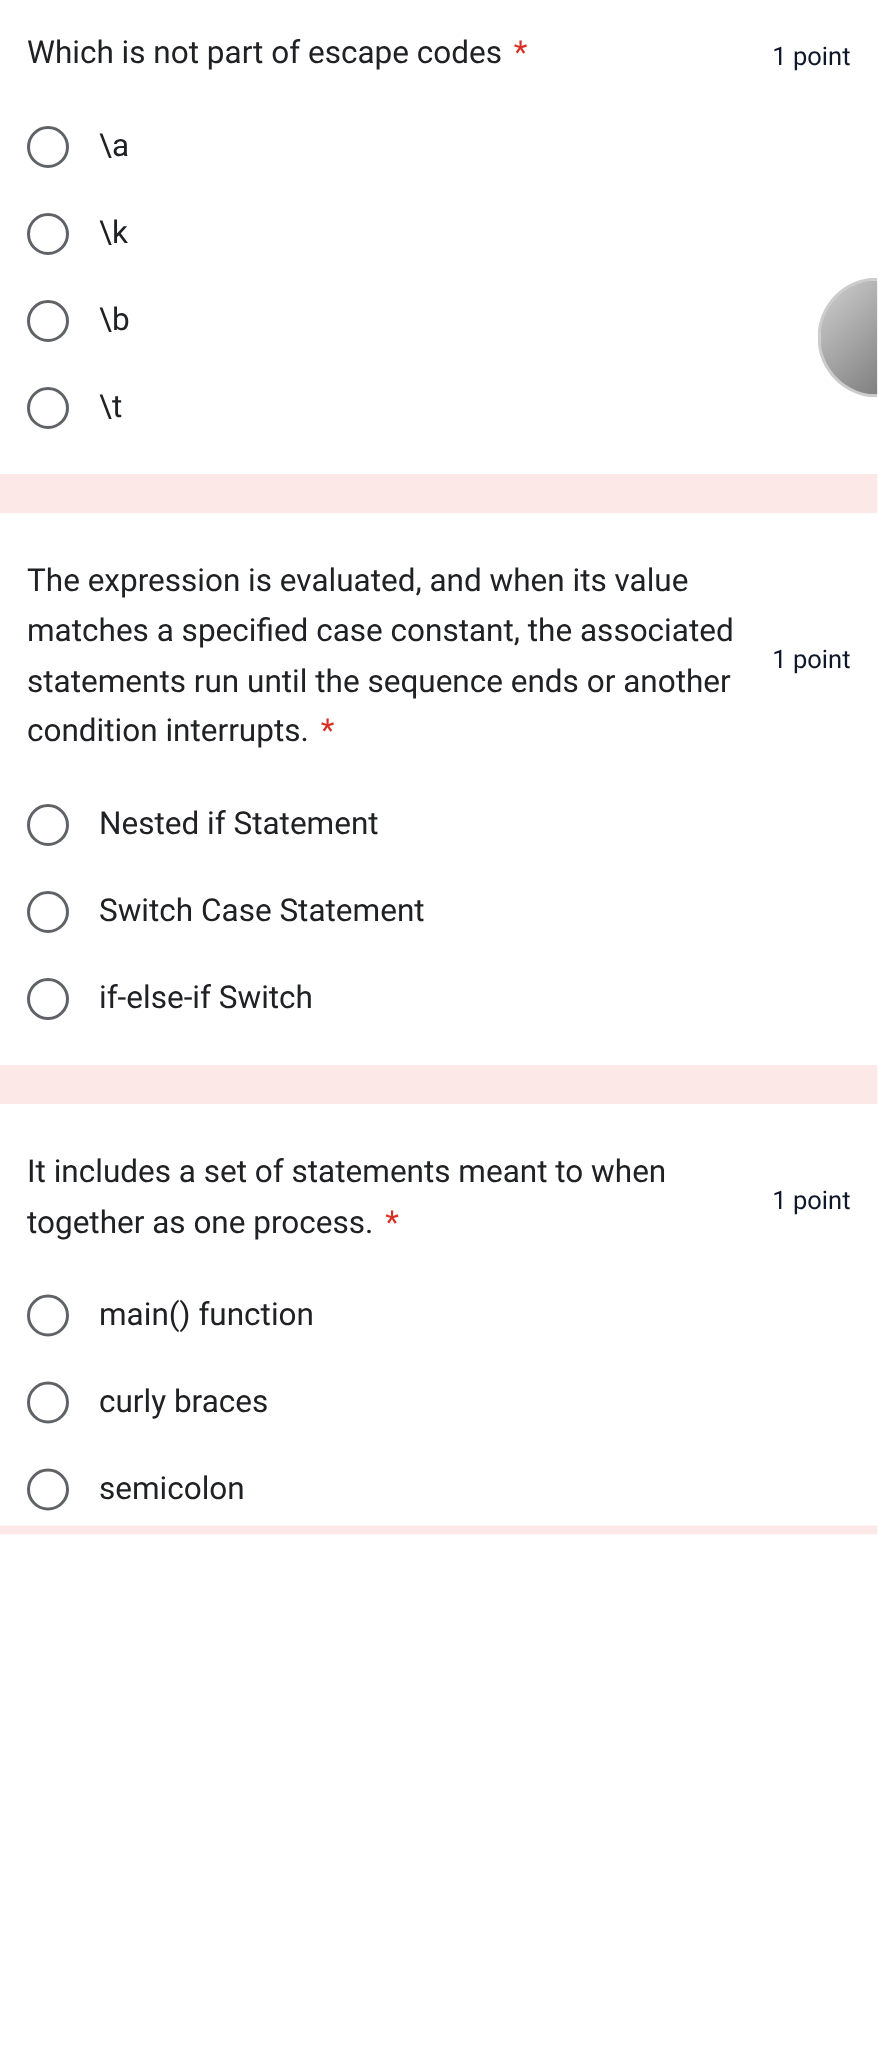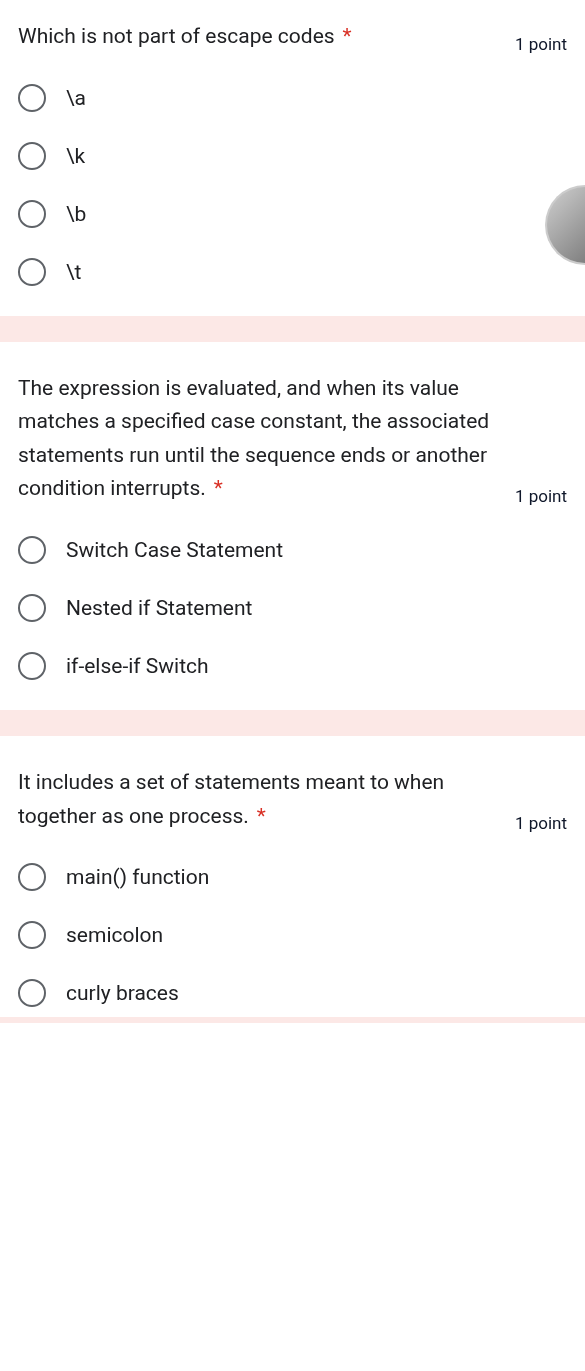--- a/index.html
+++ b/index.html
@@ -12,21 +12,21 @@
       background: #fff;
       width: 585px;
     }
     .question-card {
       background: #fff;
       padding: 20px 18px 30px 18px;
     }
     .question-header {
       display: flex;
       justify-content: space-between;
-      align-items: flex-end;
+      align-items: center;
       margin-bottom: 30px;
     }
     .question-text-wrap {
       flex: 1;
       padding-right: 12px;
     }
     .question-text {
       font-size: 21px;
       color: #202124;
       line-height: 1.6;
@@ -127,25 +127,25 @@
     <div class="question-header">
       <div class="question-text-wrap">
         <span class="question-text">The expression is evaluated, and when its value matches a specified case constant, the associated statements run until the sequence ends or another condition interrupts.</span>
         <span class="required-mark">*</span>
       </div>
       <span class="points">1 point</span>
     </div>
     <div class="options">
       <div class="option">
         <div class="radio-circle"></div>
-        <span class="option-label">Switch Case Statement</span>
+        <span class="option-label">Nested if Statement</span>
       </div>
       <div class="option">
         <div class="radio-circle"></div>
-        <span class="option-label">Nested if Statement</span>
+        <span class="option-label">Switch Case Statement</span>
       </div>
       <div class="option">
         <div class="radio-circle"></div>
         <span class="option-label">if-else-if Switch</span>
       </div>
     </div>
   </div>
 
   <div class="separator"></div>
 
@@ -157,24 +157,24 @@
       </div>
       <span class="points">1 point</span>
     </div>
     <div class="options">
       <div class="option">
         <div class="radio-circle"></div>
         <span class="option-label">main() function</span>
       </div>
       <div class="option">
         <div class="radio-circle"></div>
-        <span class="option-label">semicolon</span>
+        <span class="option-label">curly braces</span>
       </div>
       <div class="option">
         <div class="radio-circle"></div>
-        <span class="option-label">curly braces</span>
+        <span class="option-label">semicolon</span>
       </div>
     </div>
   </div>
 
   <div class="separator" style="height:6px;"></div>
 
 </div>
 
 </body></html>

